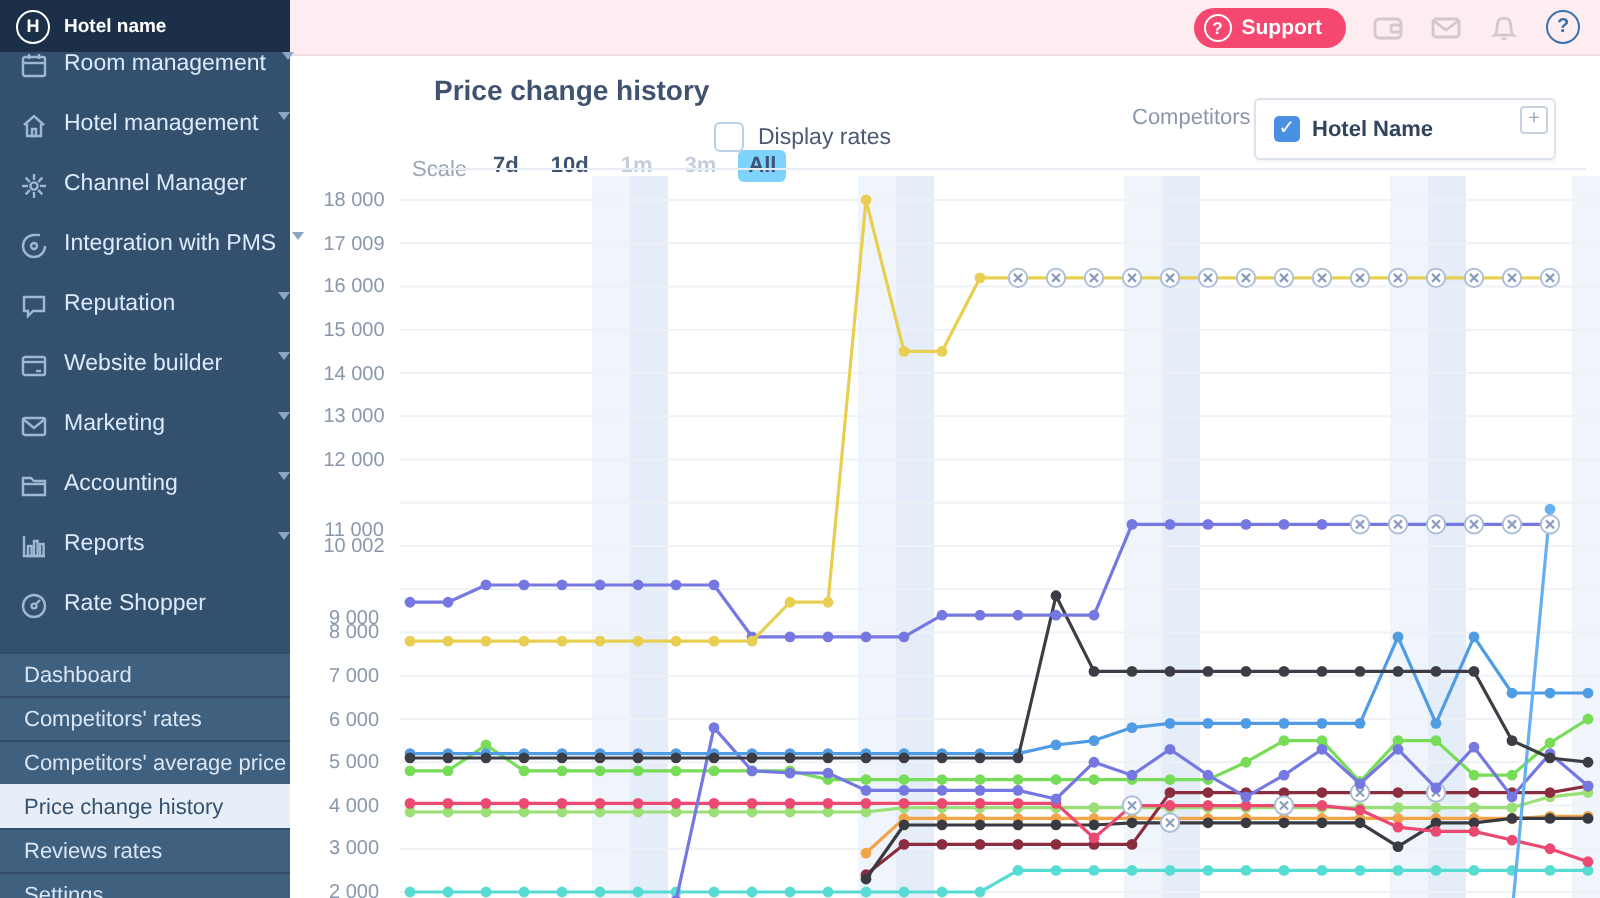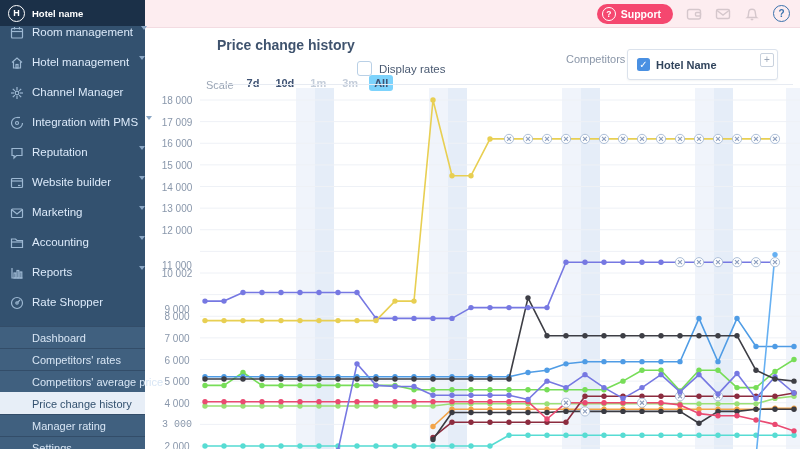--- a/index.html
+++ b/index.html
@@ -13,21 +13,21 @@
         font-weight:bold;display:flex;align-items:center;justify-content:center;flex:0 0 auto}
   .sb-hotel{color:#fff;font-size:9.5px;font-weight:bold}
   .sb-menu{padding:0}
   .sb-item{height:30px;display:flex;align-items:flex-start;padding:0 0 0 10px;color:#dceafa;
            font-size:11.5px;gap:8px;cursor:pointer}
   .sb-item svg{flex:0 0 14px}
   .sb-item .lbl{flex:1;white-space:nowrap}
   .chev{width:0;height:0;border-left:3.5px solid transparent;border-right:3.5px solid transparent;
         border-top:4px solid #8aa6c4}
   .sb-sub{background:#40607f}
-  .sb-subitem{height:21px;display:flex;align-items:center;padding:0 10px 0 32px;color:#d8e6f5;
+  .sb-subitem{height:21px;display:flex;align-items:center;padding:0 10px 0 12px;color:#d8e6f5;
               font-size:11px;border-top:1px solid rgba(40,62,88,.55);cursor:pointer;white-space:nowrap}
   .sb-subitem.active{background:#e7eef7;color:#33516f;border-top-color:#e7eef7}
 
   
   .topbar{position:absolute;left:145px;top:0;width:655px;height:28px;background:#fdedf0;
           border-bottom:1px solid #f3dce2;box-sizing:border-box;display:flex;align-items:center;
           justify-content:flex-end;gap:13px;padding-right:10px}
   .support{display:flex;align-items:center;gap:5px;background:#f5476f;color:#fff;font-size:10.5px;
            font-weight:bold;padding:3px 12px 3px 5px;border-radius:11px;cursor:pointer}
   .support .qc{width:12px;height:12px;border:1.3px solid #fff;border-radius:50%;font-size:8.5px;
@@ -162,21 +162,21 @@
           <line x1="7.8" y1="6.2" x2="10" y2="4"></line>
         </svg>
       <span class="lbl">Rate Shopper</span>
     </div>
 
     <div class="sb-sub">
       <div class="sb-subitem">Dashboard</div>
       <div class="sb-subitem">Competitors' rates</div>
       <div class="sb-subitem">Competitors' average price</div>
       <div class="sb-subitem active">Price change history</div>
-      <div class="sb-subitem">Manager rating</div>
+      <div class="sb-subitem">Reviews rates</div>
       <div class="sb-subitem">Settings</div>
     </div>
   </div>
 </div>
 
 <div class="topbar">
   <div class="support">
     <span class="qc">?</span>
     <span>Support</span>
   </div>
@@ -701,17 +701,17 @@
         <span class="ytick" style="top: 115.125px;">13 000</span>
         <span class="ytick" style="top: 136.75px;">12 000</span>
         <span class="ytick" style="top: 172px;">11 000</span>
         <span class="ytick" style="top: 180px;">10 002</span>
         <span class="ytick" style="top: 191px; margin-top: 25px;">9 000</span>
         <span class="ytick" style="top: 223.25px;">8 000</span>
         <span class="ytick" style="top: 244.875px;">7 000</span>
         <span class="ytick" style="top: 266.5px;">6 000</span>
         <span class="ytick" style="top: 288.125px;">5 000</span>
         <span class="ytick" style="top: 309.75px;">4 000</span>
-        <span class="ytick" style="top: 331.375px; font-family: Liberation Mono, monospace;">3 000</span>
+        <span class="ytick" style="top: 331.375px;">3 000</span>
         <span class="ytick" style="top: 353px;">2 000</span>
       </div>
   </div>
 </div>
 
 </body></html>

